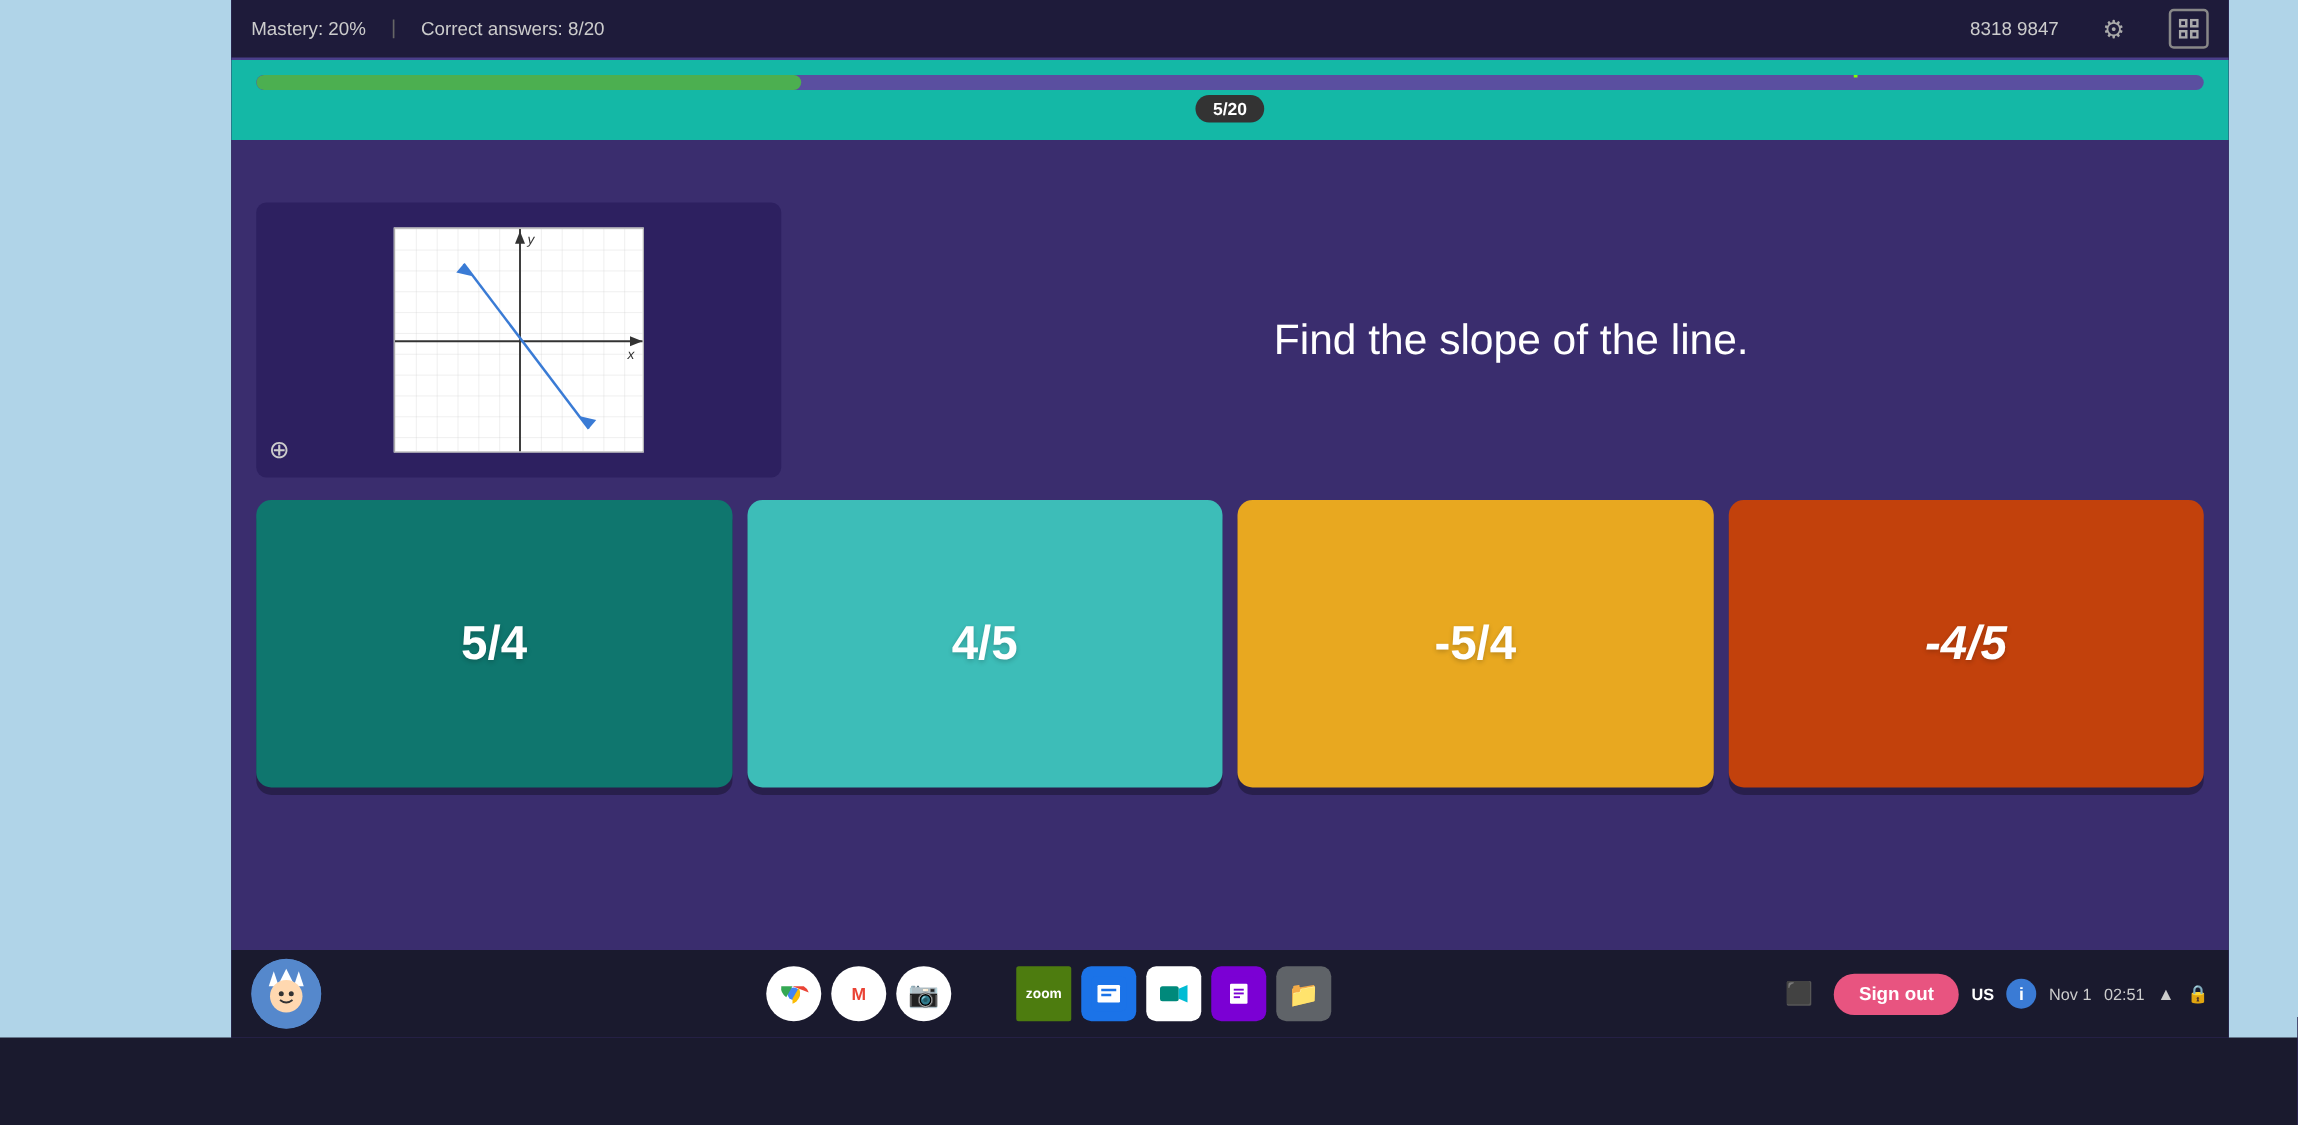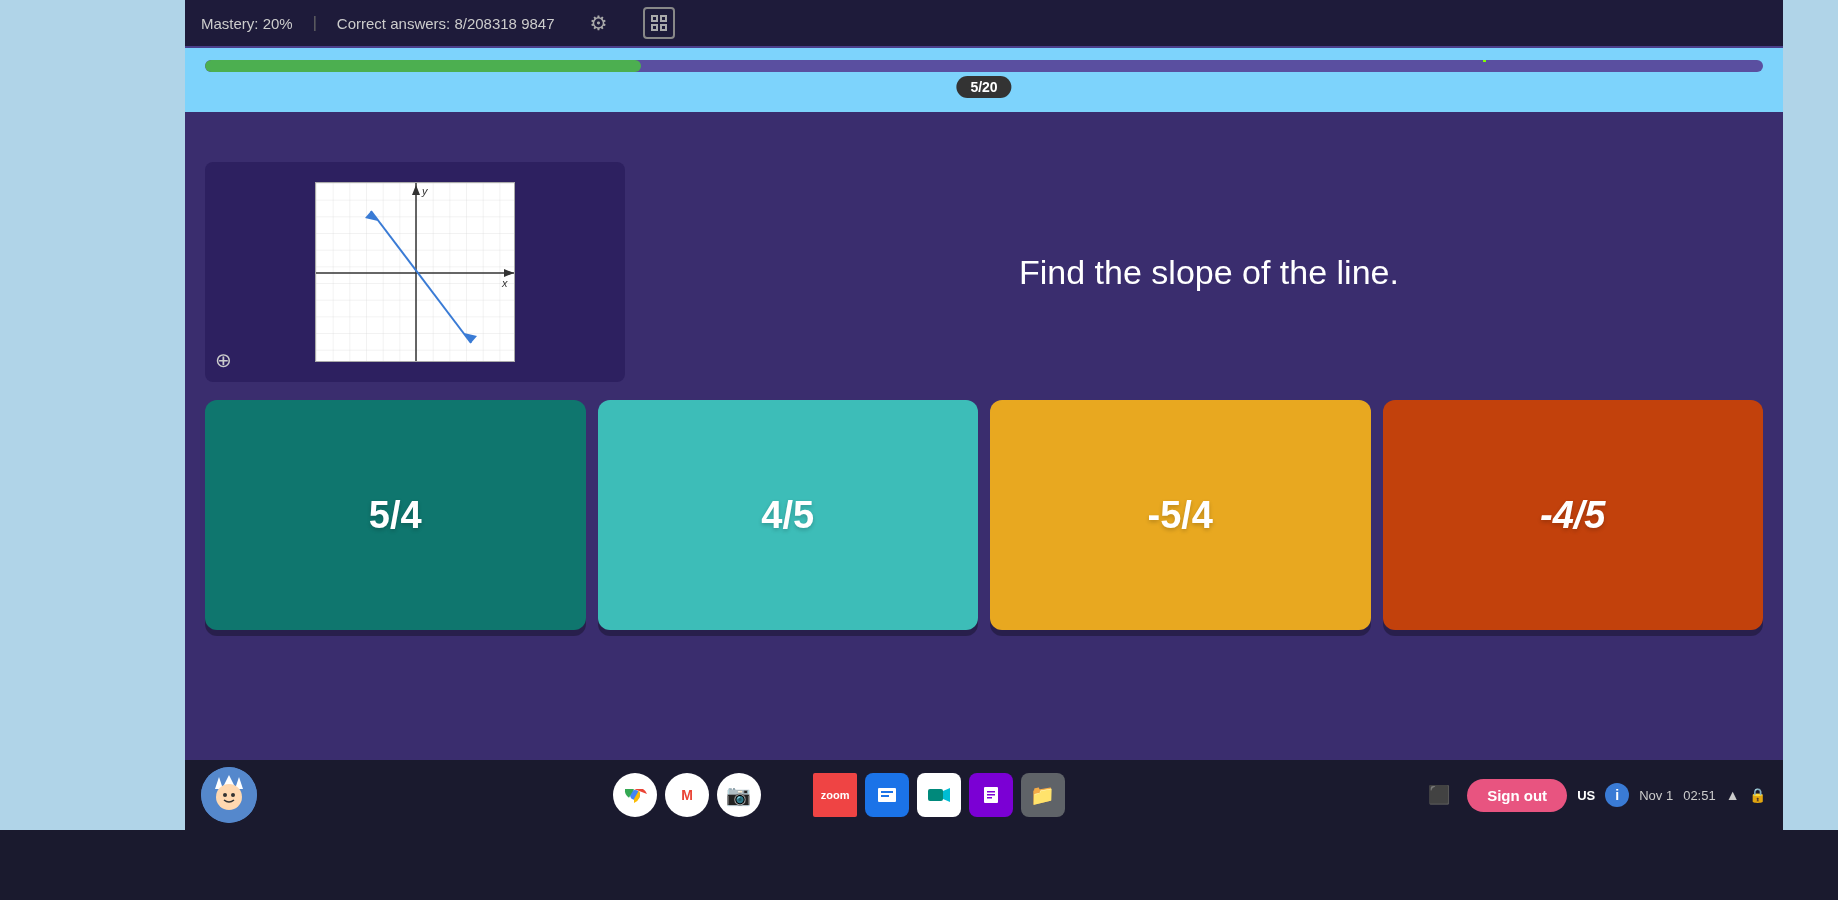--- a/index.html
+++ b/index.html
@@ -46,20 +46,21 @@
       border-radius: 0;
       overflow: hidden;
     }
 
     
     .top-bar {
       background: #1e1b3a;
       height: 48px;
       display: flex;
       align-items: center;
+      justify-content: space-between;
       padding: 0 16px;
       border-bottom: 2px solid #4a3f8a;
     }
     .top-bar-left {
       display: flex;
       align-items: center;
       gap: 16px;
     }
     .mastery-text {
       color: #ccc;
@@ -93,21 +94,21 @@
       border: 2px solid #888;
       border-radius: 4px;
       cursor: pointer;
       color: #aaa;
       font-size: 14px;
       display: flex; align-items: center; justify-content: center;
     }
 
     
     .progress-area {
-      background: #7dd3fc;
+      background: #14b8a6;
       padding: 12px 20px 0 20px;
       position: relative;
     }
     .progress-track {
       height: 12px;
       background: #5a4fa0;
       border-radius: 6px;
       overflow: hidden;
       position: relative;
     }
@@ -432,21 +433,21 @@
             <path d="M13 8 L22 8 A9 9 0 0 1 26 13" fill="#EA4335" transform="translate(-1,-1)"></path>
             <path d="M13 8 L8 16.7 A9 9 0 0 1 4 8" fill="#34A853" transform="translate(-1,-1)"></path>
             <path d="M13 18 L18 9.3 A9 9 0 0 1 13 22" fill="#FBBC05" transform="translate(-1,-1)"></path>
           </svg>
         </div>
 
         <div class="taskbar-app-icon icon-gmail" style="font-size:14px; font-weight:bold; color:#EA4335;">M</div>
 
         <div class="taskbar-app-icon" style="background:white; font-size:20px;">📷</div>
 
-        <div class="taskbar-app-icon icon-zoom" style="border-radius:2px; font-size:11px; font-weight:bold; background:#ef4444; color:white;margin-left:44px;">zoom</div>
+        <div class="taskbar-app-icon icon-zoom" style="border-radius:2px; font-size:11px; font-weight:bold; background:#4d7c0f; color:white;margin-left:44px;">zoom</div>
 
         <div class="taskbar-app-icon" style="background:#1b73e8; border-radius:8px;">
           <svg width="28" height="28" viewBox="0 0 28 28">
             <rect width="28" height="28" rx="4" fill="#1b73e8"></rect>
             <rect x="5" y="7" width="18" height="14" rx="1" fill="white"></rect>
             <rect x="8" y="10" width="12" height="2" fill="#1b73e8"></rect>
             <rect x="8" y="14" width="8" height="2" fill="#1b73e8"></rect>
           </svg>
         </div>
 

